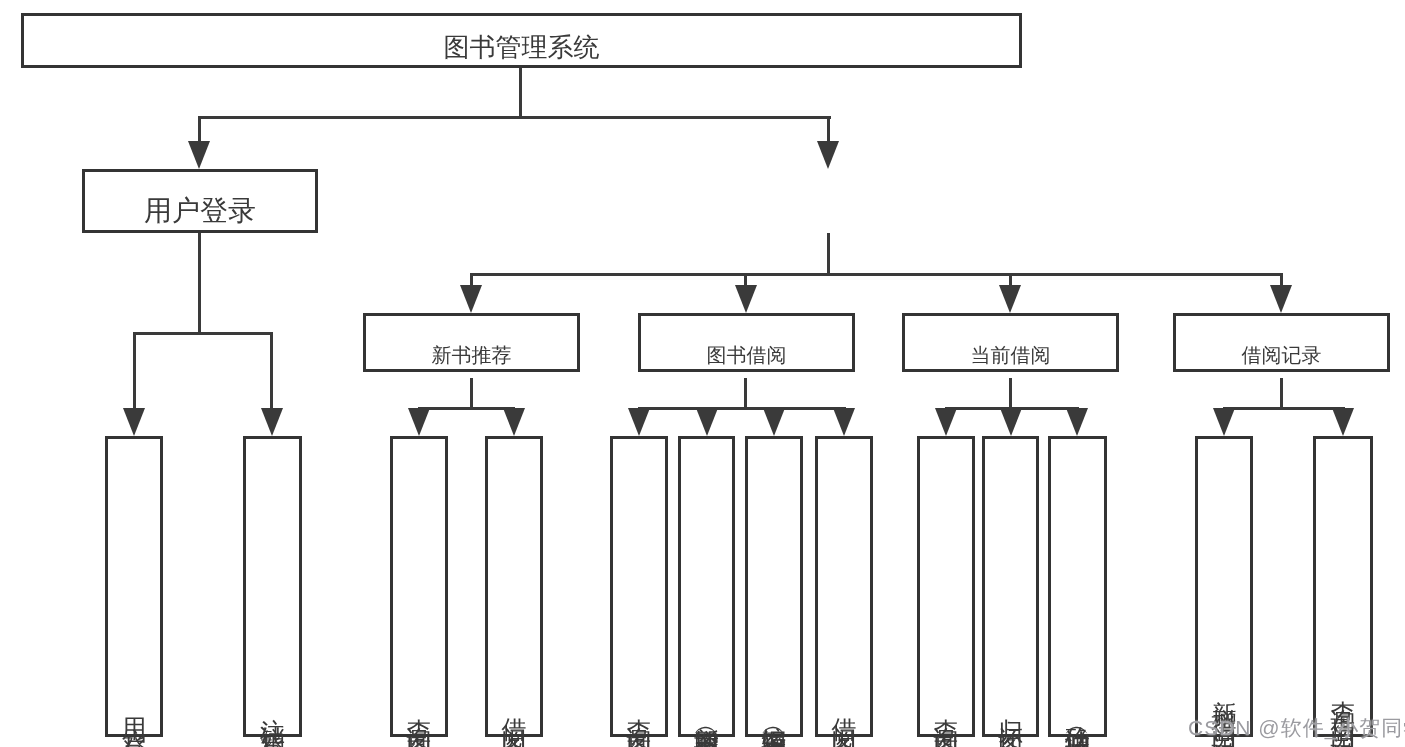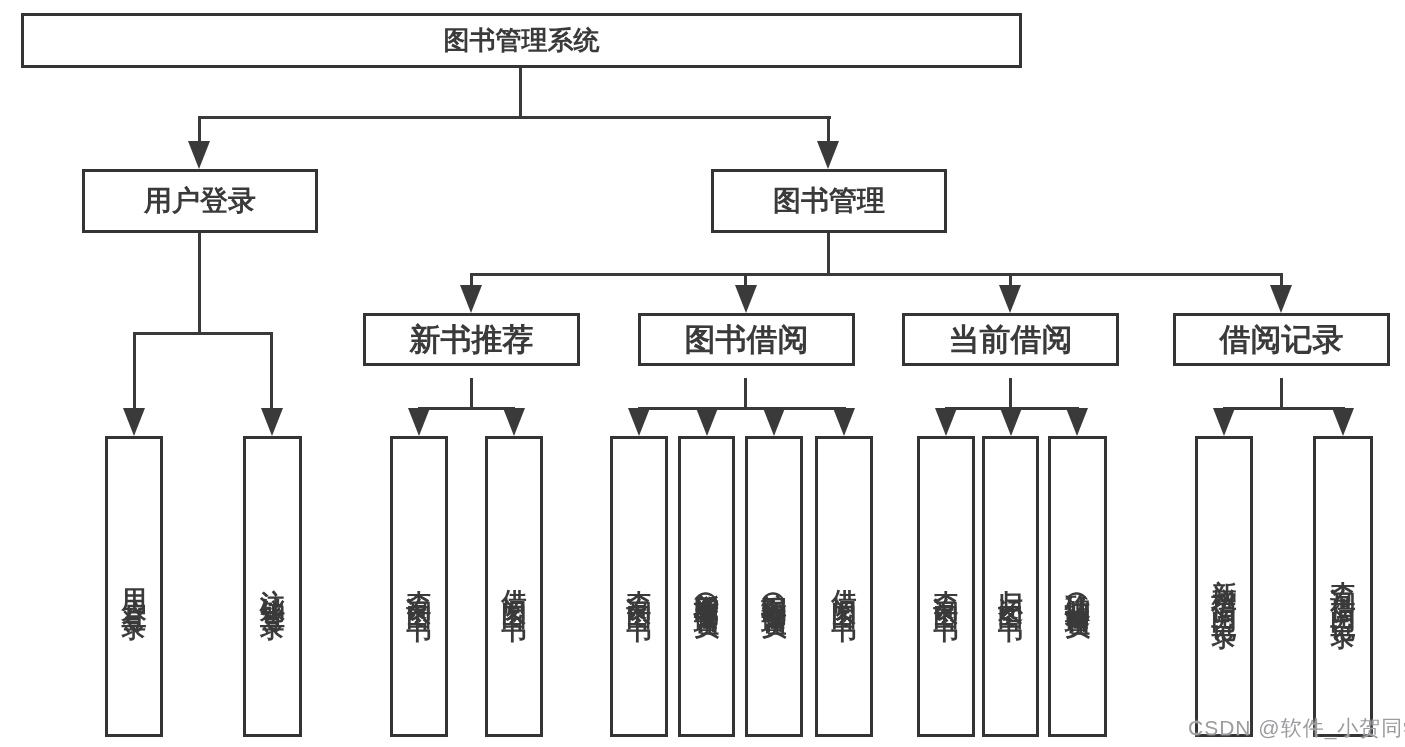--- a/index.html
+++ b/index.html
@@ -15,30 +15,29 @@
     background: #ffffff;
     overflow: hidden;
   }
   
   .node {
     position: absolute;
     box-sizing: border-box;
     background: #ffffff;
     border: 3px solid #343434;
     display: flex;
-    align-items: center;
+    align-items: flex-end;
     justify-content: center;
     color: #3a3a3a;
     z-index: 2;
-    font-weight: bold;
   }
   .node .lbl { white-space: nowrap; }
   .root-node  { height: 55px; font-size: 26px; }
   .l2-node    { height: 64px; font-size: 28px; }
-  .l3-node    { height: 53px; font-size: 31px; }
+  .l3-node    { height: 59px; font-size: 20px; }
   .leaf-node  { height: 301px; font-size: 25px; }
   .vtext {
     writing-mode: vertical-rl;
     text-orientation: mixed;
     letter-spacing: 9px;
     line-height: 1;
   }
   .vtext.tight { letter-spacing: 3px; }
   
   .hl, .vl {
@@ -81,23 +80,20 @@
 
   <div class="vl" style="left:519px; top:68px;  height:50px;"></div>
   <div class="hl" style="left:198px; top:116px; width:633px;"></div>
   <div class="vl" style="left:198px; top:116px; height:30px;"></div>
   <div class="ar" style="left:188px; top:141px;"></div>
   <div class="vl" style="left:827px; top:116px; height:30px;"></div>
   <div class="ar" style="left:817px; top:141px;"></div>
 
   <div class="node l2-node" style="left:82px; top:169px; width:236px;">
     <span class="lbl">用户登录</span>
-  </div>
-  <div class="node l2-node" style="left:711px; top:169px; width:236px;">
-    <span class="lbl">图书管理</span>
   </div>
 
   <div class="vl" style="left:198px; top:233px; height:102px;"></div>
   <div class="hl" style="left:133px; top:332px; width:140px;"></div>
   <div class="vl" style="left:133px; top:332px; height:80px;"></div>
   <div class="ar" style="left:123px; top:408px;"></div>
   <div class="vl" style="left:270px; top:332px; height:80px;"></div>
   <div class="ar" style="left:261px; top:408px;"></div>
 
   <div class="vl" style="left:827px;  top:233px; height:43px;"></div>

